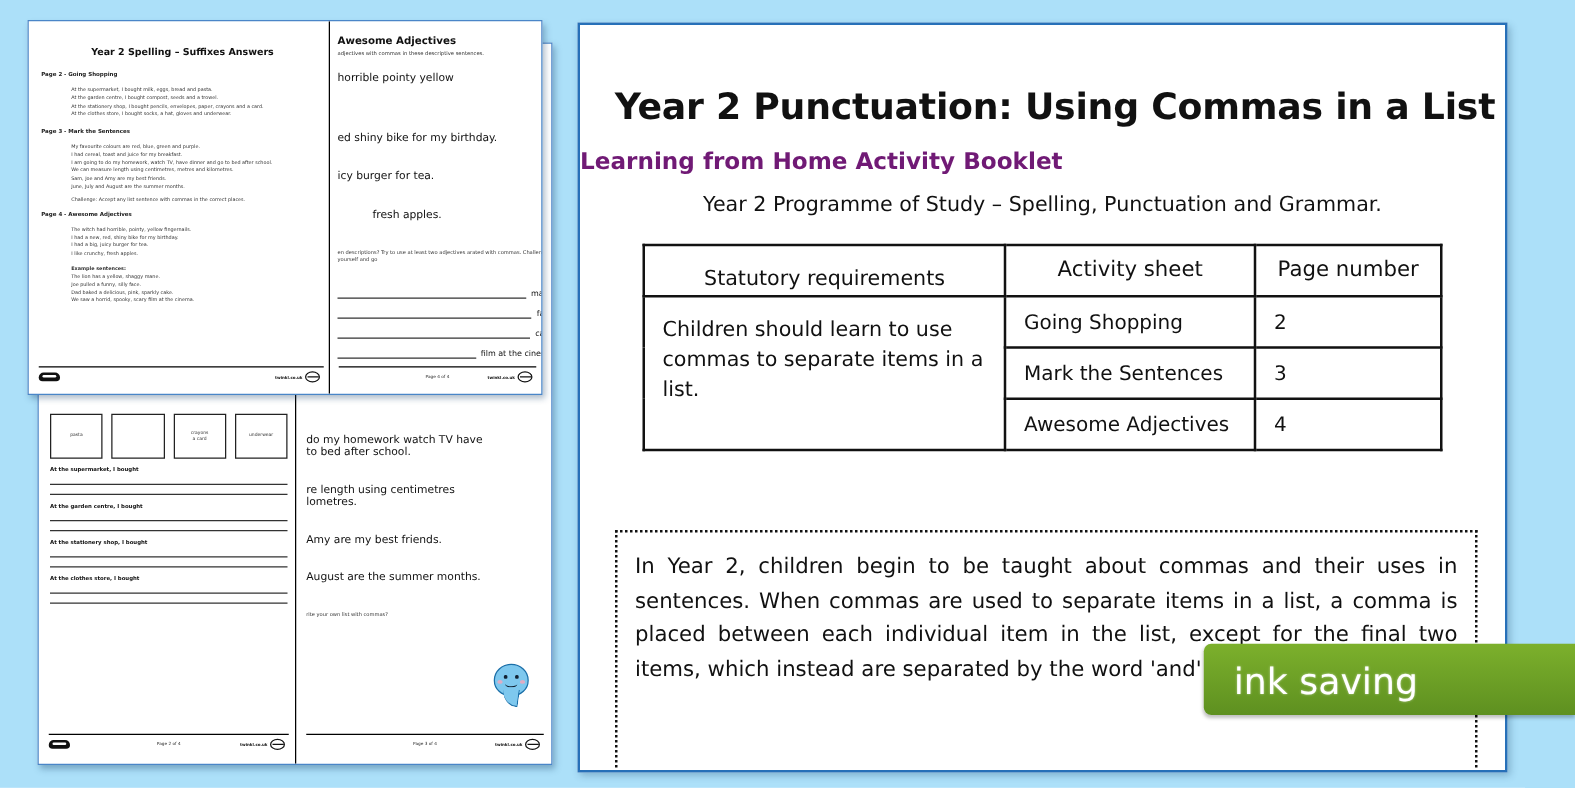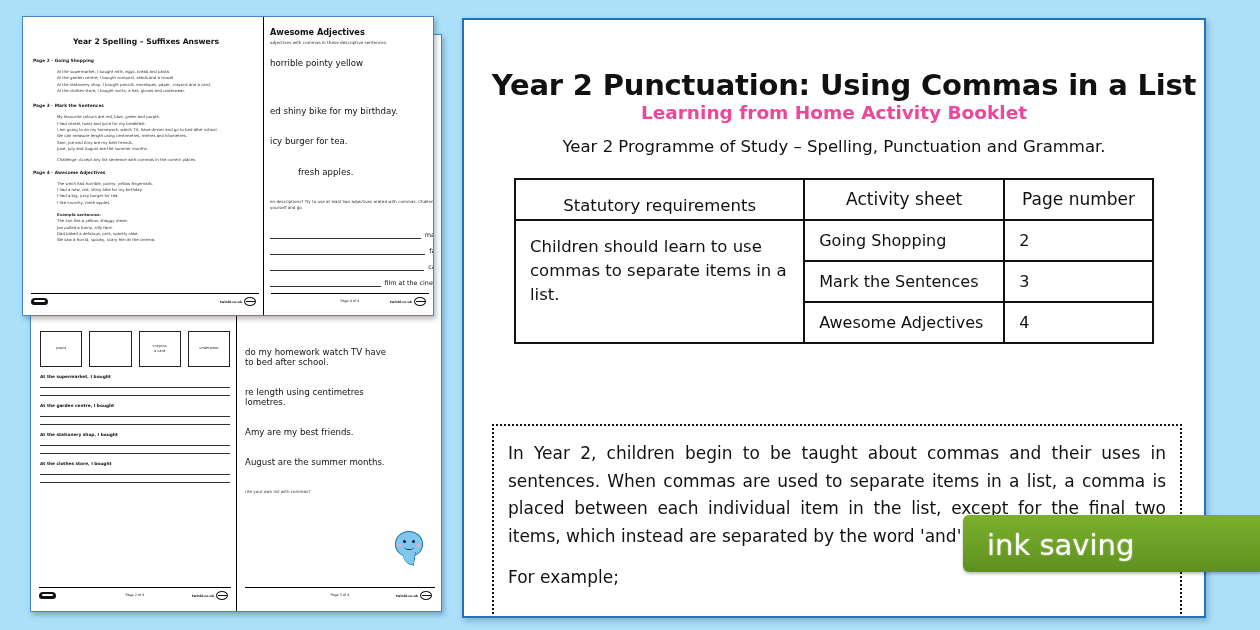--- a/index.html
+++ b/index.html
@@ -110,21 +110,21 @@
     width: 744px; height: 600px;
     background:#fff; border: 2.5px solid #2770b8;
     box-shadow: 2px 3px 6px rgba(20,60,100,.30);
     overflow: hidden;
   }
   .doc-title {
     text-align:center; font-size: 29px; font-weight: bold; color:#111;
     margin-top: 48px; letter-spacing: -0.2px; padding-left: 20px;
   }
   .doc-sub1 {
-    text-align:center; font-size: 18.5px; font-weight:bold; color:#ec4899; 
+    font-size: 18.5px; font-weight:bold; color:#701a75; margin-top: 17px;
   }
   .doc-sub2 {
     text-align:center; font-size: 16.5px; color:#111; margin-top: 14px;
   }
 
   .req-table {
     margin: 22px auto 0 auto; width: 640px;
     border-collapse: collapse; table-layout: fixed;
   }
   .req-table td, .req-table th {
@@ -376,21 +376,20 @@
         </tr>
         <tr>
           <td class="c-sheet">Awesome Adjectives</td>
           <td class="c-page">4</td>
         </tr>
       </tbody>
     </table>
 
     <div class="note-box">
       <div class="note-body">In Year 2, children begin to be taught about commas and their uses in sentences. When commas are used to separate items in a list, a comma is placed between each individual item in the list, except for the final two items, which instead are separated by the word 'and'.</div>
-      <div class="note-example">For example;</div>
 
     </div>
   </div>
 
   <div class="eco-badge">
     <div class="eco-bar"></div>
     <div class="eco-bar-text">ink saving</div>
   </div>
 
 </div>

